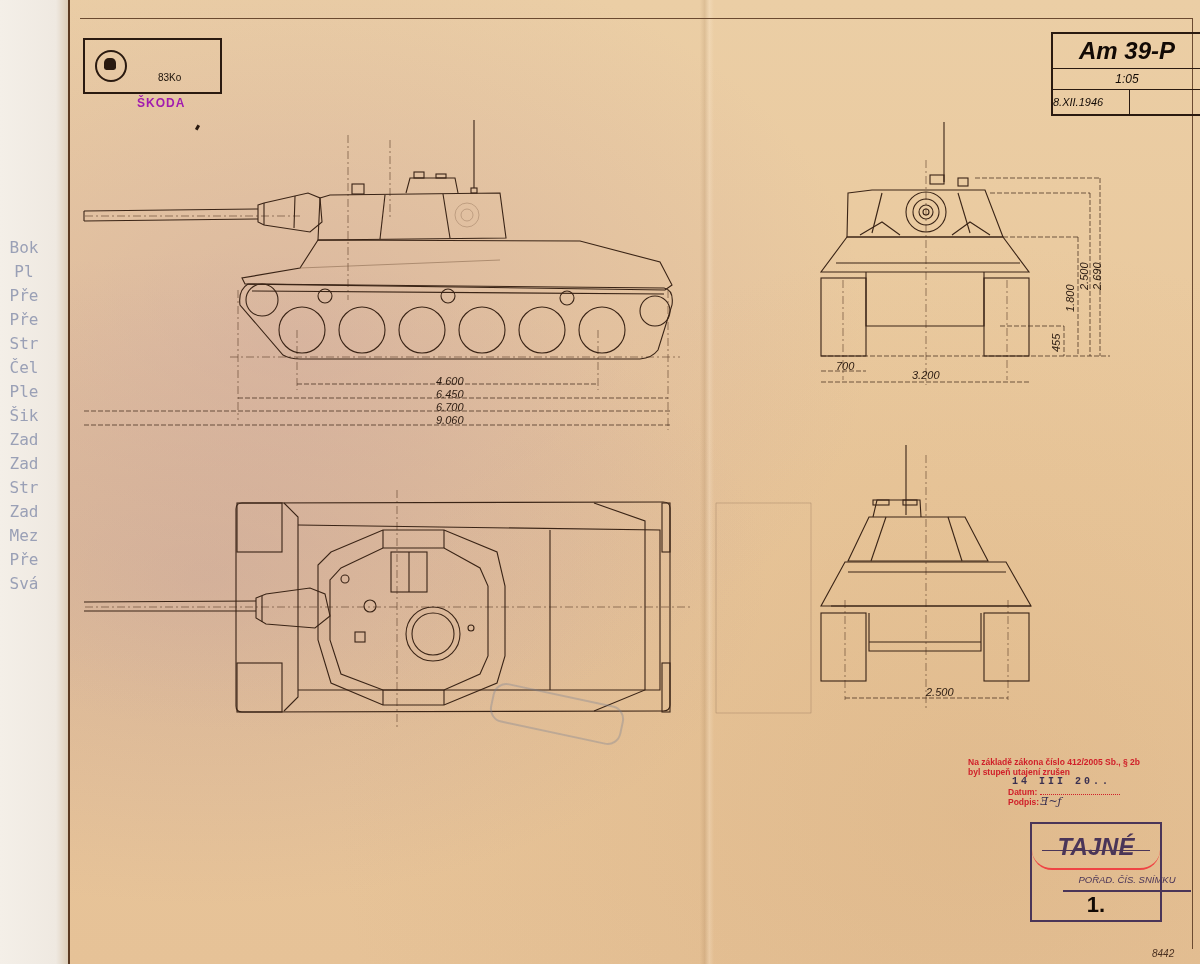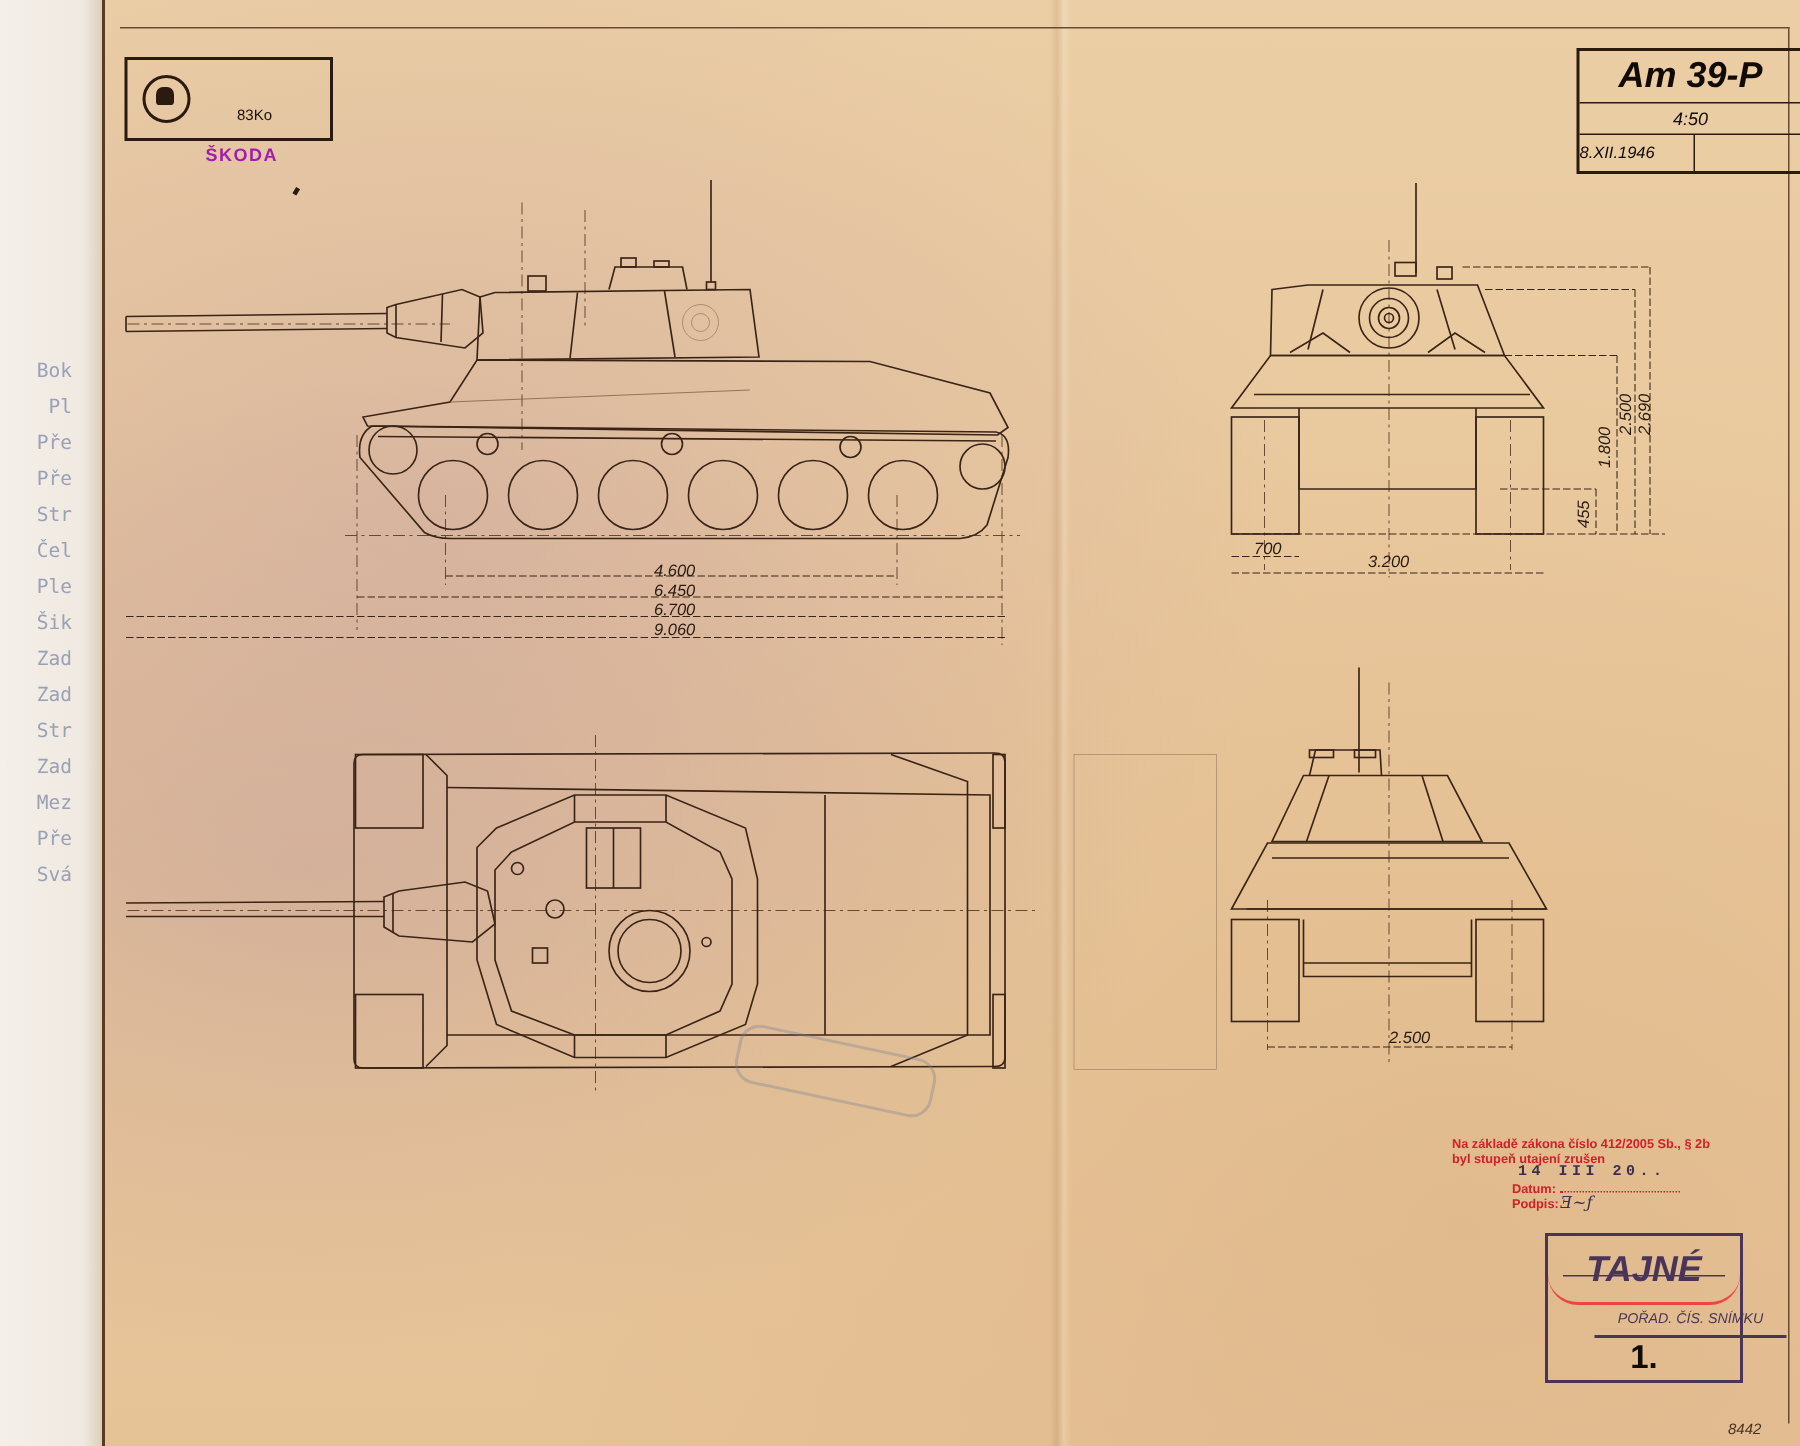--- a/index.html
+++ b/index.html
@@ -1,19 +1,19 @@
 <!DOCTYPE html>
 <html><head>
 <meta charset="utf-8">
 <style>
   html, body { margin:0; padding:0; }
   body { width:1200px; height:964px; position:relative; overflow:hidden; background:#e8c9a0; font-family:"Liberation Sans", sans-serif; }
   .spine { position:absolute; left:0; top:0; width:80px; height:964px; background:linear-gradient(90deg,#f4efe8 0%,#efe9e1 70%,#d9c8b0 88%,#8a6a45 100%); }
   .spine-lines { position:absolute; left:0; top:236px; width:68px; }
-  .spine-line { font-family:"DejaVu Sans Mono", monospace; font-size:13px; color:#9aa0b6; height:24px; line-height:24px; text-align:right; padding-right:20px; white-space:nowrap; overflow:hidden; }
+  .spine-line { font-family:"DejaVu Sans Mono", monospace; font-size:16px; color:#9aa0b6; height:24px; line-height:24px; text-align:center; padding-right:20px; white-space:nowrap; overflow:hidden; }
   .sheet { position:absolute; left:68px; top:0; width:1132px; height:964px;
     background:
       radial-gradient(ellipse at 20% 35%, rgba(190,150,160,0.35), transparent 45%),
       radial-gradient(ellipse at 12% 60%, rgba(175,140,150,0.30), transparent 40%),
       radial-gradient(ellipse at 80% 85%, rgba(205,160,110,0.25), transparent 50%),
       linear-gradient(180deg,#ebcea5 0%,#e9c79b 50%,#e6c297 100%);
     border-left:2px solid #5b3a22; }
   .fold { position:absolute; left:700px; top:0; width:14px; height:964px; background:linear-gradient(90deg, rgba(120,80,40,0.0), rgba(120,80,40,0.12), rgba(255,240,220,0.25), rgba(120,80,40,0.0)); }
   .border { position:absolute; left:80px; top:18px; width:1112px; height:930px; border-top:1px solid #6b4a30; border-right:1px solid #6b4a30; }
   .titlebox-left { position:absolute; left:83px; top:38px; width:135px; height:52px; border:2px solid #2a1a10; }
@@ -69,21 +69,21 @@
 <div class="tick"></div>
 
 <div class="titlebox-left">
   <div class="logo"></div>
   <div class="brand">ŠKODA</div>
   <div class="code">83Ko</div>
 </div>
 
 <div class="titlebox-right">
   <div class="tb-row1">Am 39-P</div>
-  <div class="tb-row2">4:50</div>
+  <div class="tb-row2">1:05</div>
   <div class="tb-row3">8.XII.1946</div>
 </div>
 
 <svg class="draw" width="1200" height="964" viewBox="0 0 1200 964" fill="none" stroke="#3a2416" stroke-width="1.1">
 
   <g>
 
     <g stroke-dasharray="8 3 2 3" stroke-width="0.6" stroke="#5a3c28">
       <line x1="348" y1="135" x2="348" y2="300"></line>
       <line x1="390" y1="140" x2="390" y2="220"></line>

